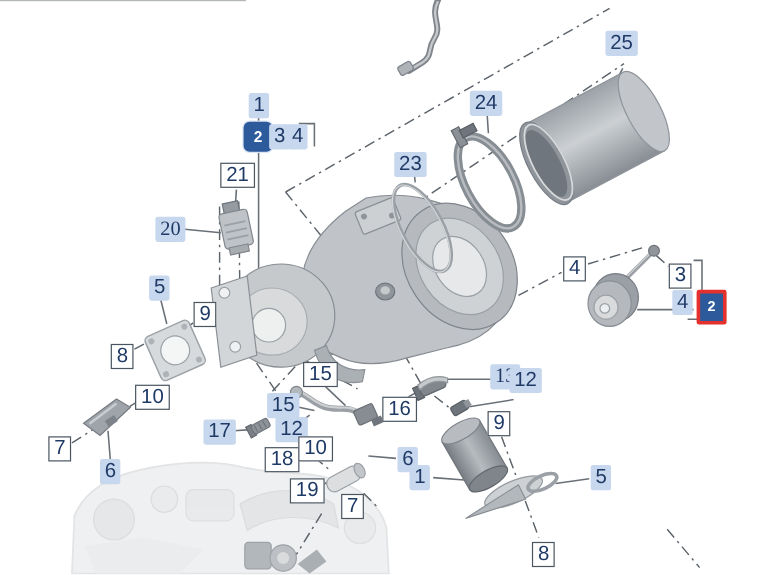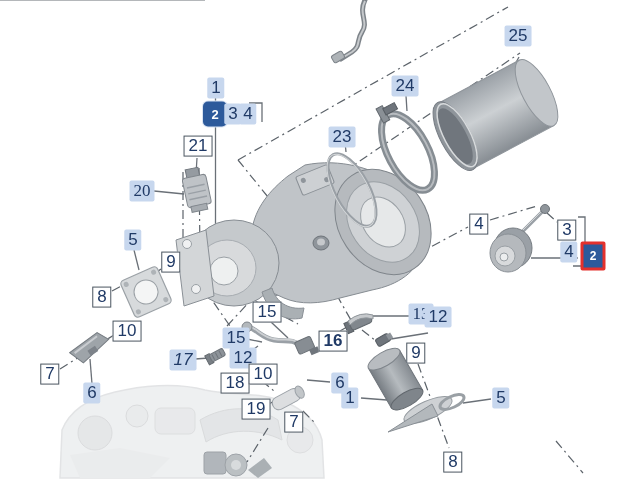--- a/index.html
+++ b/index.html
@@ -248,29 +248,29 @@
       <div class="callout plain" style="left: 233px; top: 114px;">3</div>
       <div class="callout plain" style="left: 248px; top: 114px;">4</div>
       <div class="callout boxed" style="left: 198px; top: 146px;">21</div>
       <div class="callout plain" style="left: 142px; top: 191px; font-family: Liberation Serif, serif;">20</div>
       <div class="callout plain" style="left: 133px; top: 240px;">5</div>
       <div class="callout boxed" style="left: 171px; top: 262px;">9</div>
       <div class="callout boxed" style="left: 102px; top: 297px;">8</div>
       <div class="callout boxed" style="left: 127px; top: 331px;">10</div>
       <div class="callout boxed" style="left: 50px; top: 374px;">7</div>
       <div class="callout plain" style="left: 92px; top: 393px;">6</div>
-      <div class="callout plain" style="left: 183px; top: 360px; font-style: italic;">17</div>
+      <div class="callout plain" style="left: 183px; top: 360px;">17</div>
       <div class="callout boxed" style="left: 267px; top: 312px;">15</div>
       <div class="callout plain" style="left: 236px; top: 338px;">15</div>
       <div class="callout plain" style="left: 243px; top: 358px;">12</div>
       <div class="callout boxed" style="left: 235px; top: 383px;">18</div>
       <div class="callout boxed" style="left: 263px; top: 374px;">10</div>
       <div class="callout boxed" style="left: 256px; top: 409px; text-align: right;">19</div>
       <div class="callout boxed" style="left: 294px; top: 422px;">7</div>
-      <div class="callout boxed" style="left: 333px; top: 341px; font-weight: bold;">16</div>
+      <div class="callout boxed" style="left: 333px; top: 341px;">16</div>
       <div class="callout plain" style="left: 421px; top: 314px; font-family: Liberation Serif, serif;">13</div>
       <div class="callout plain" style="left: 438px; top: 317px;">12</div>
       <div class="callout plain" style="left: 340px; top: 383px;">6</div>
       <div class="callout plain" style="left: 350px; top: 398px;">1</div>
       <div class="callout boxed" style="left: 416px; top: 353px;">9</div>
       <div class="callout plain" style="left: 501px; top: 398px;">5</div>
       <div class="callout boxed" style="left: 453px; top: 462px;">8</div>
       <div class="callout plain" style="left: 342px; top: 123px; margin-top: 14px;">23</div>
       <div class="callout plain" style="left: 405px; top: 86px;">24</div>
       <div class="callout plain" style="left: 518px; top: 36px;">25</div>

